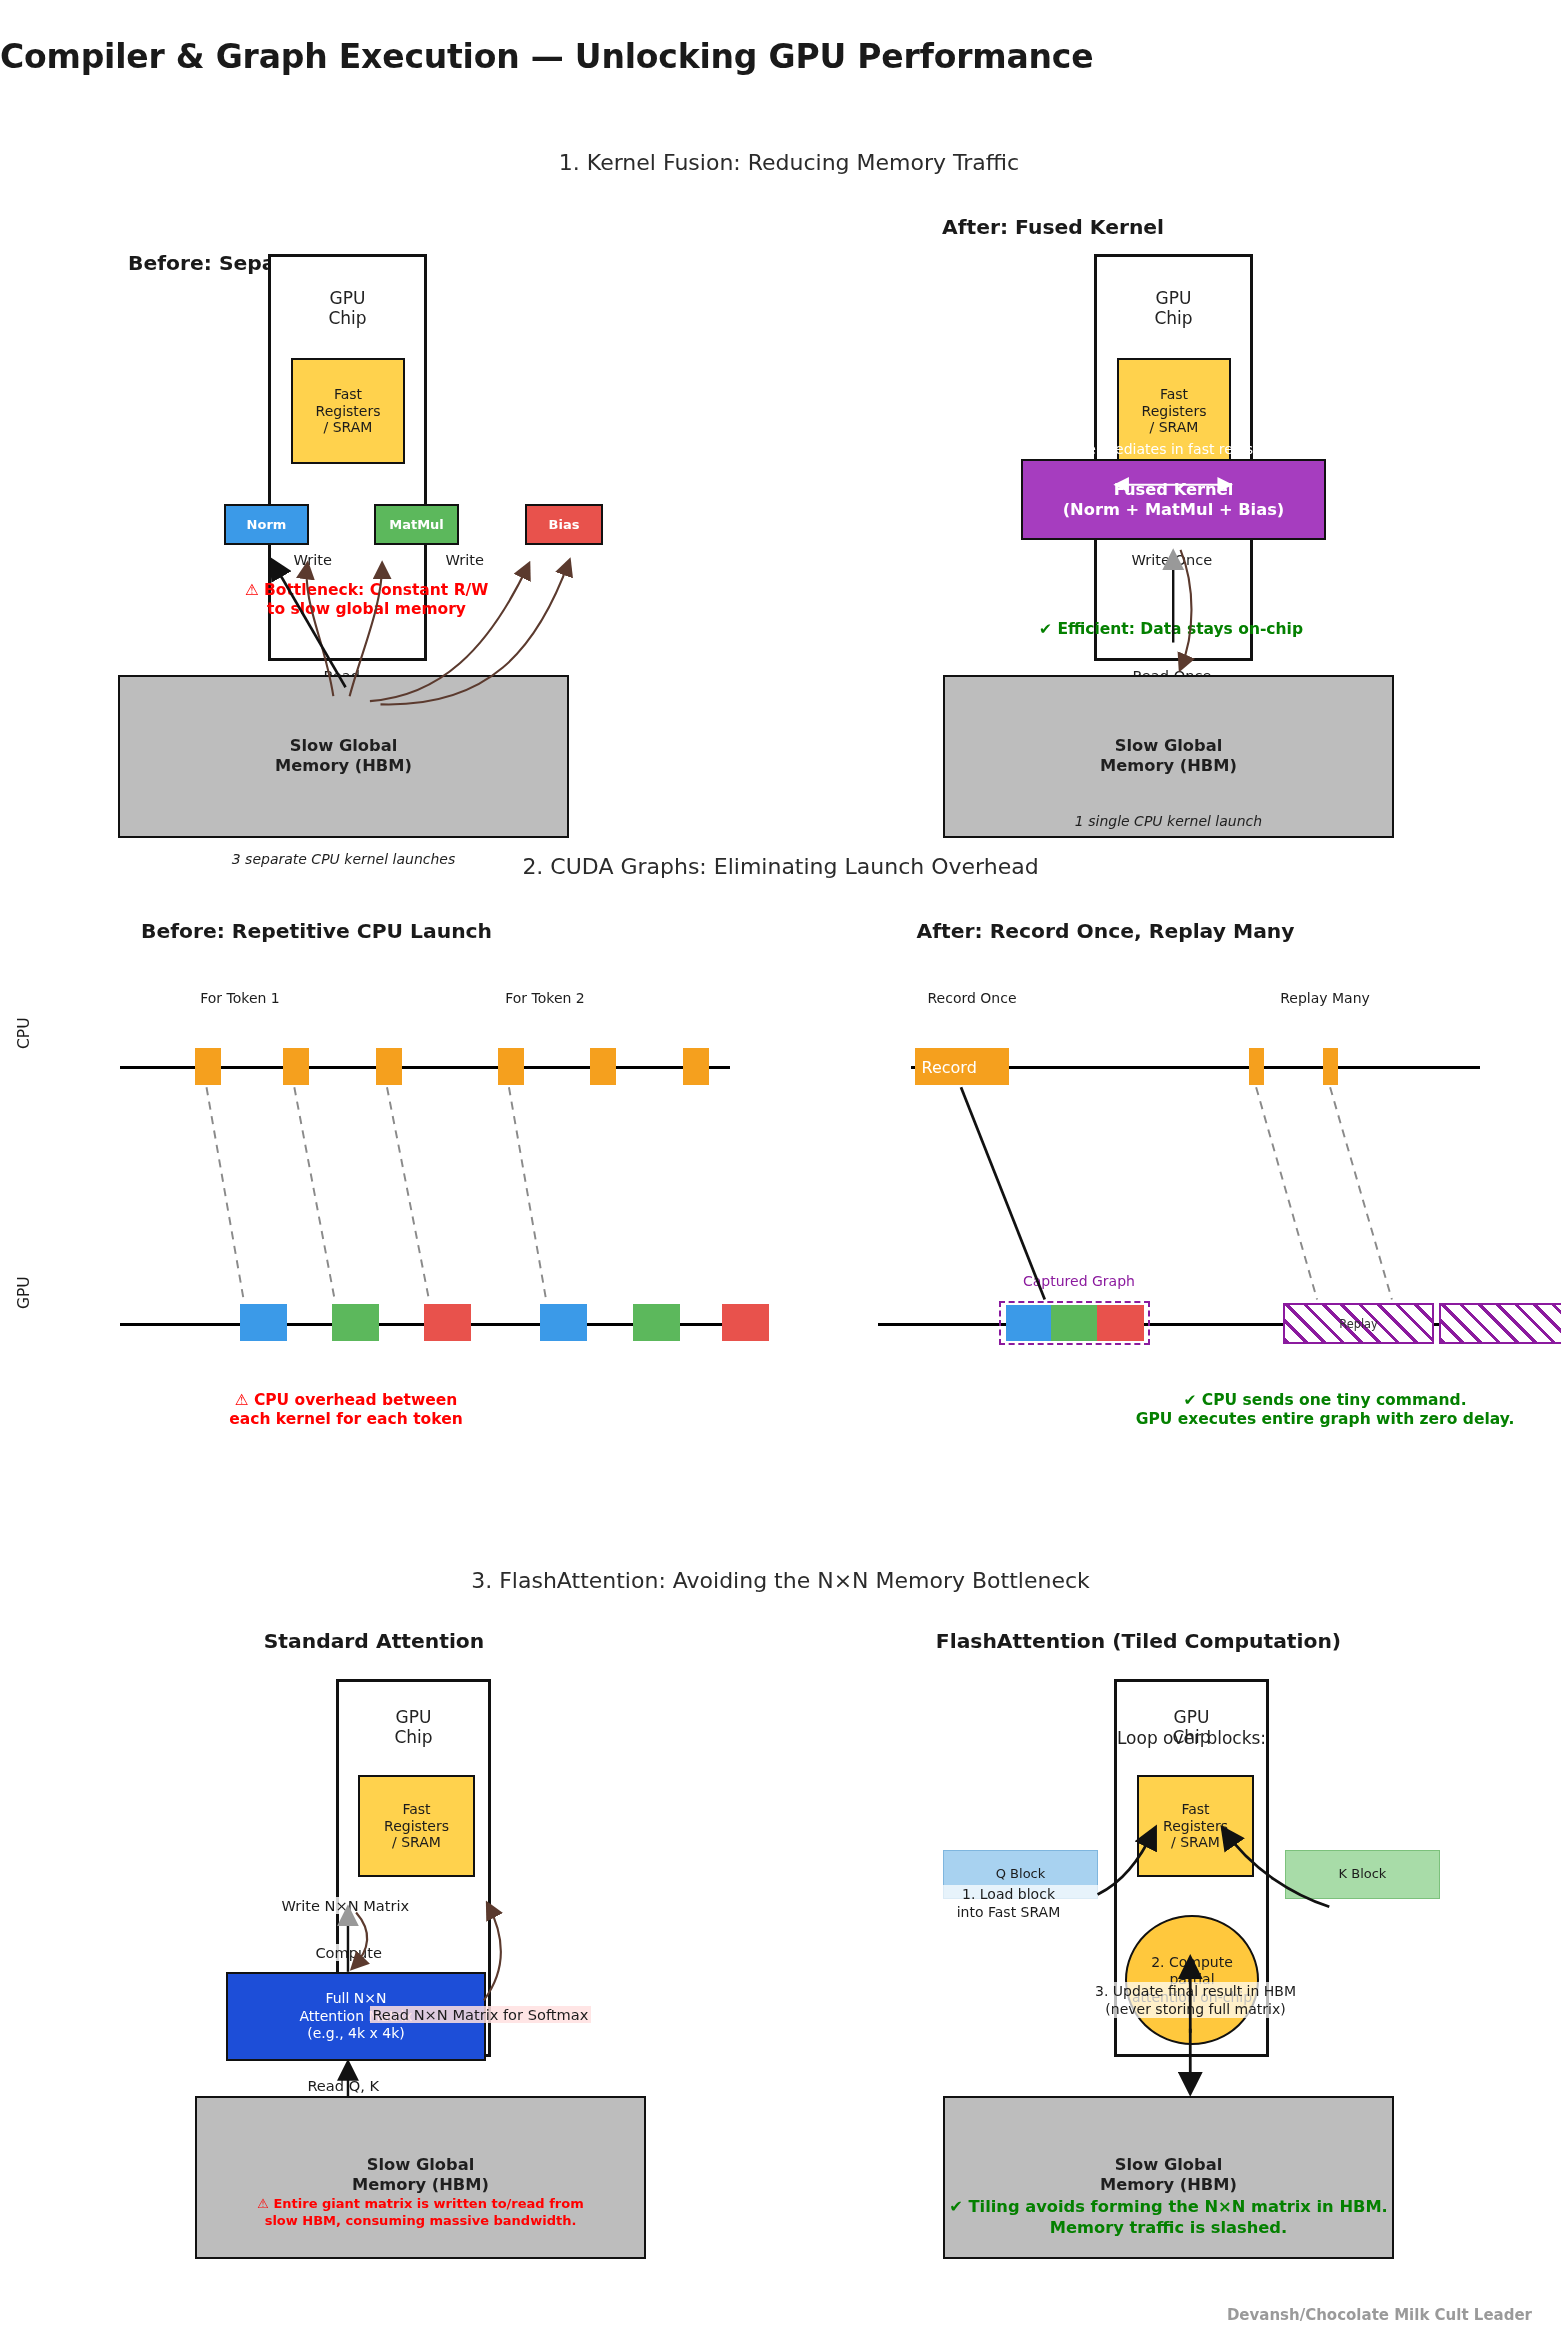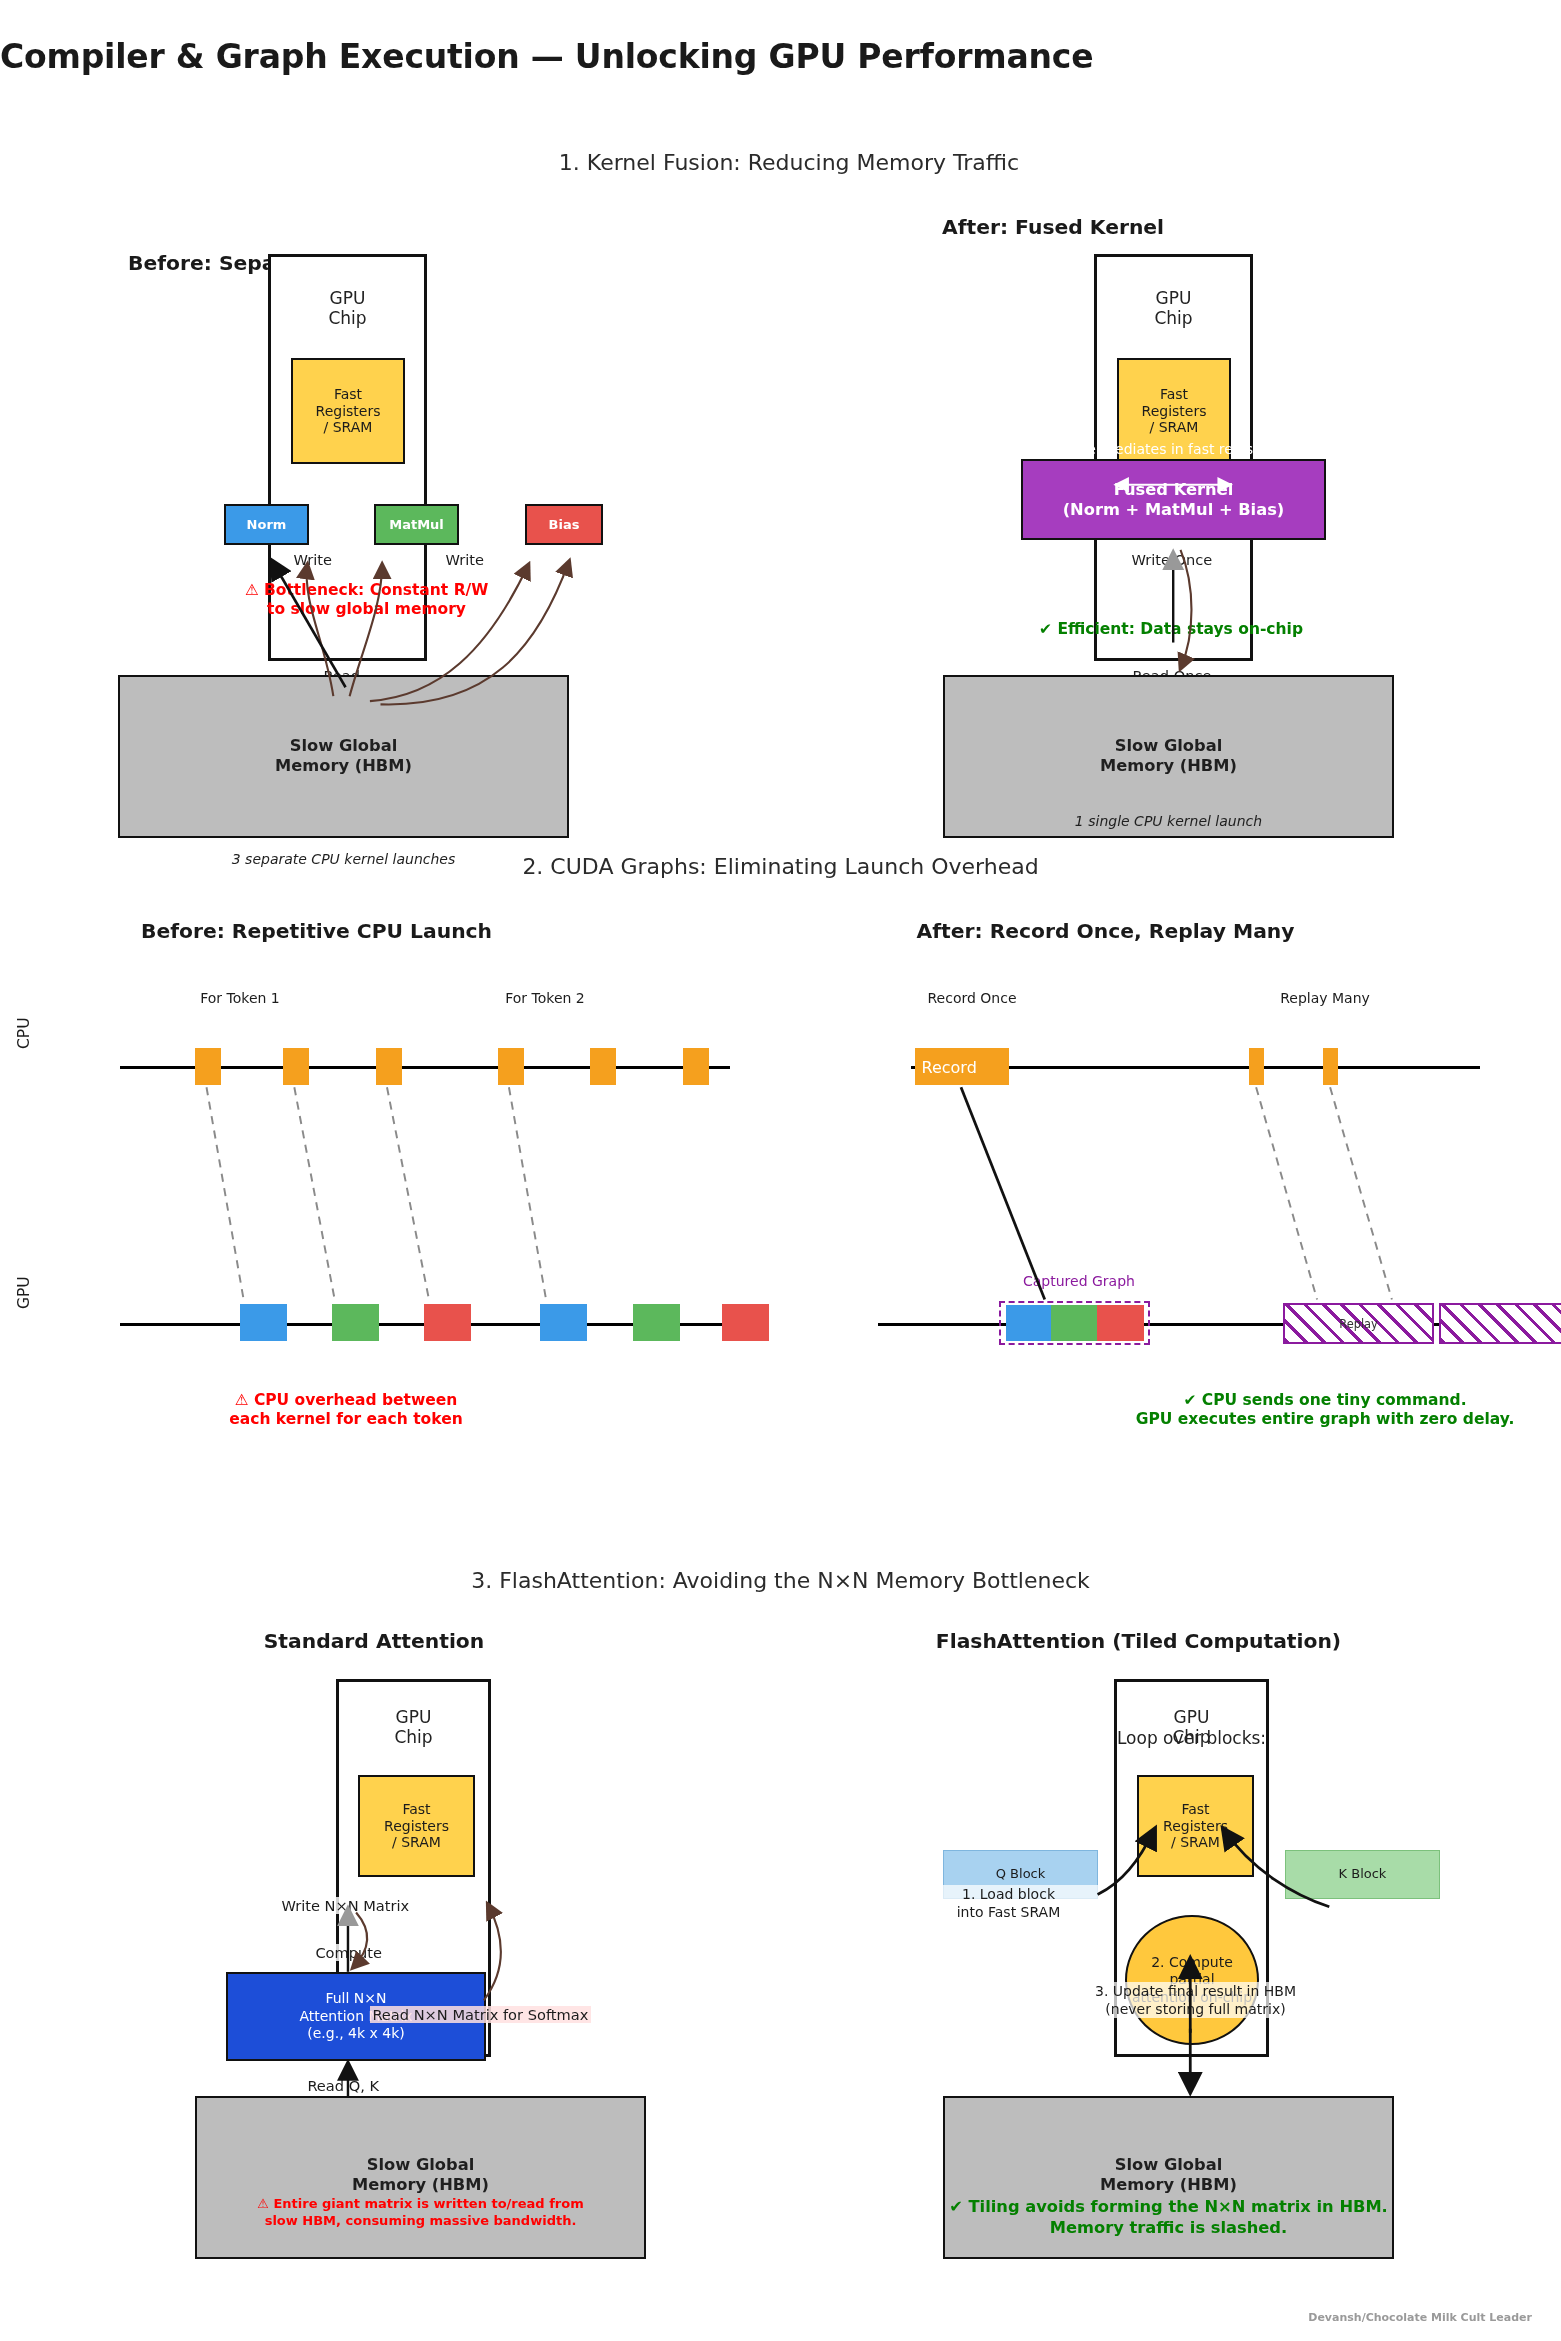--- a/index.html
+++ b/index.html
@@ -120,21 +120,21 @@
     background:#FFC83D; border:2px solid #111; border-radius:50%;
     display:flex; align-items:center; justify-content:center;
     font-size:14px; color:#1c1c1c; text-align:center; line-height:1.25;
   }
   .step-lbl {
     font-size:14px; color:#1c1c1c; text-align:center; line-height:1.3;
     background:rgba(255,255,255,0.72); white-space:nowrap;
   }
   #footer {
     right:29px; bottom:18px;
-    font-size:11px; font-weight:bold; color:#9a9a9a; text-align:right;
+    font-size:15px; font-weight:bold; color:#9a9a9a; text-align:right;
   }
   svg.ov { position:absolute; left:0; top:0; width:1561px; height:2342px;
            pointer-events:none; overflow:visible; }
 </style>
 </head>
 <body>
 
 <div class="abs" id="main-title">Compiler &amp; Graph Execution — Unlocking GPU Performance</div>
 
 <div class="abs section-title" style="top:150px;padding-left:17px;">1. Kernel Fusion: Reducing Memory Traffic</div>

